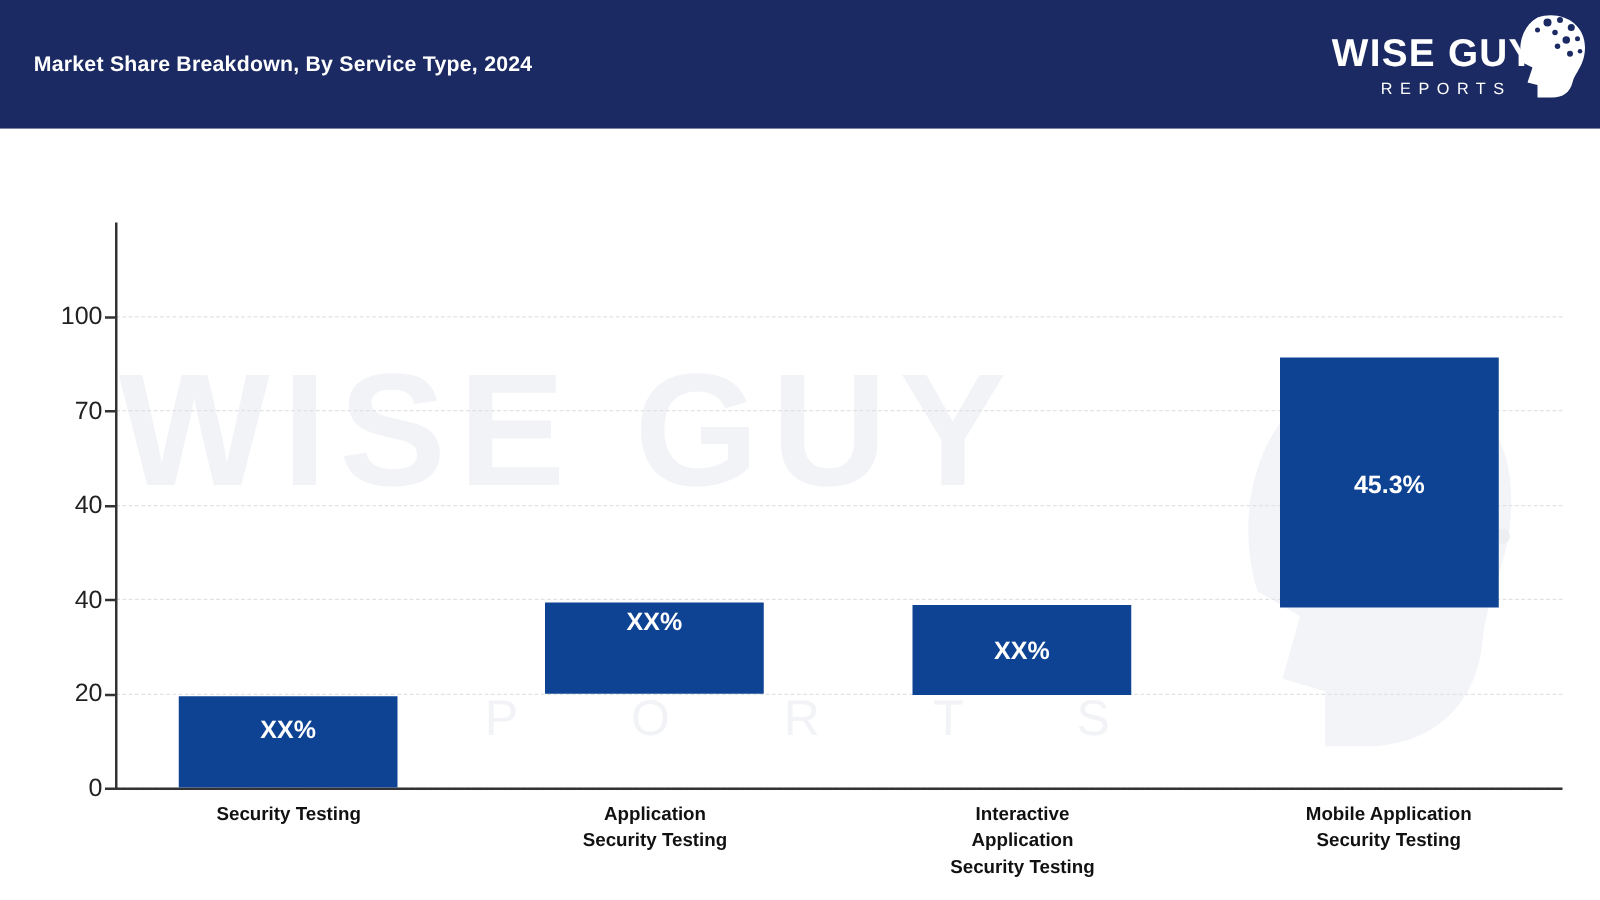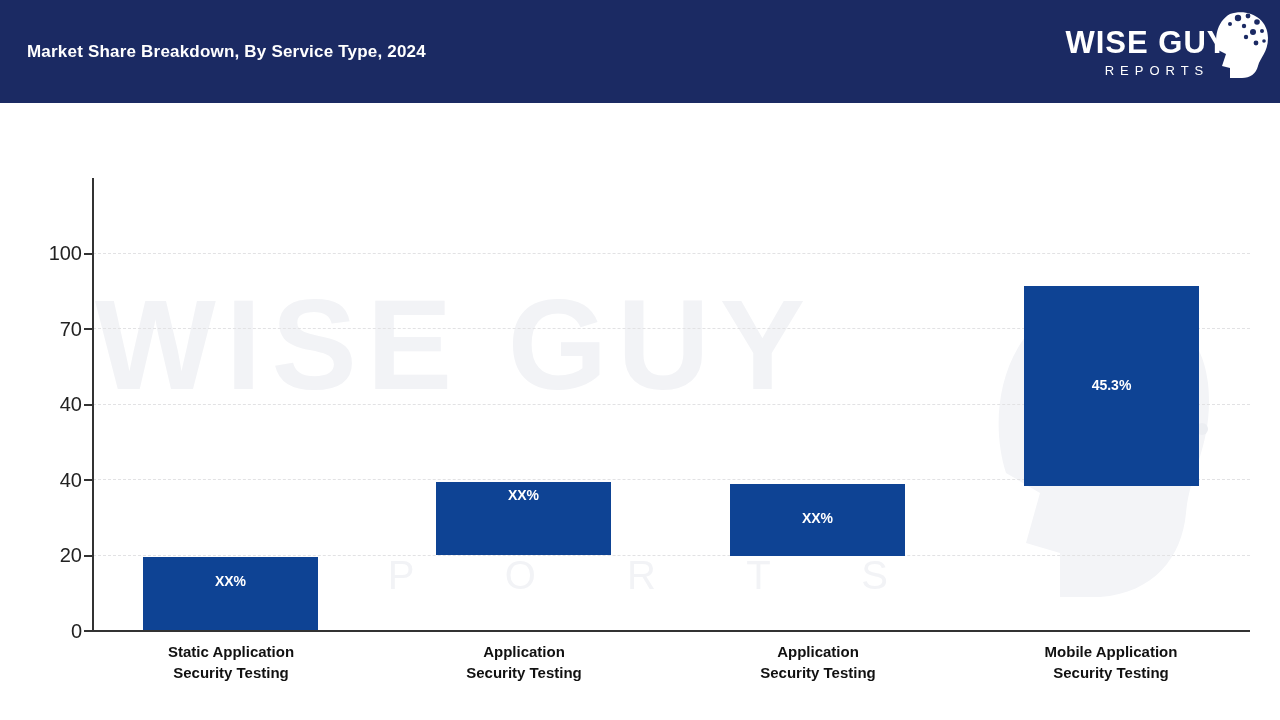--- a/index.html
+++ b/index.html
@@ -164,21 +164,21 @@
     font-size: 20px;
     width: 60px;
   }
   .bar {
     position: absolute;
     background: #0e4394;
   }
   .bar-label {
     position: absolute;
     color: #ffffff;
-    font-size: 14px;
+    font-size: 20px;
     font-weight: bold;
     text-align: center;
     white-space: nowrap;
   }
   .cat-label {
     position: absolute;
     text-align: center;
     color: #111111;
     font-size: 15px;
     font-weight: bold;
@@ -271,30 +271,30 @@
       <div class="bar" style="left:436px; top:379px; width:175px; height:73px;"></div>
       <div class="bar-label" style="left:436px; top:384px; width:175px;">XX%</div>
 
       <div class="bar" style="left:730px; top:381px; width:175px; height:72px;"></div>
       <div class="bar-label" style="left:730px; top:407px; width:175px;">XX%</div>
 
       <div class="bar" style="left:1024px; top:183px; width:175px; height:200px;"></div>
       <div class="bar-label" style="left:1024px; top:274px; width:175px;">45.3%</div>
 
       <div class="cat-label" style="left:131px; top:538px; width:200px;">
-        <div>Static Application</div>
         <div>Security Testing</div>
       </div>
 
       <div class="cat-label" style="left:424px; top:538px; width:200px;">
         <div>Application</div>
         <div>Security Testing</div>
       </div>
 
       <div class="cat-label" style="left:718px; top:538px; width:200px;">
+        <div>Interactive</div>
         <div>Application</div>
         <div>Security Testing</div>
       </div>
 
       <div class="cat-label" style="left:1011px; top:538px; width:200px;">
         <div>Mobile Application</div>
         <div>Security Testing</div>
       </div>
 
     </div>

